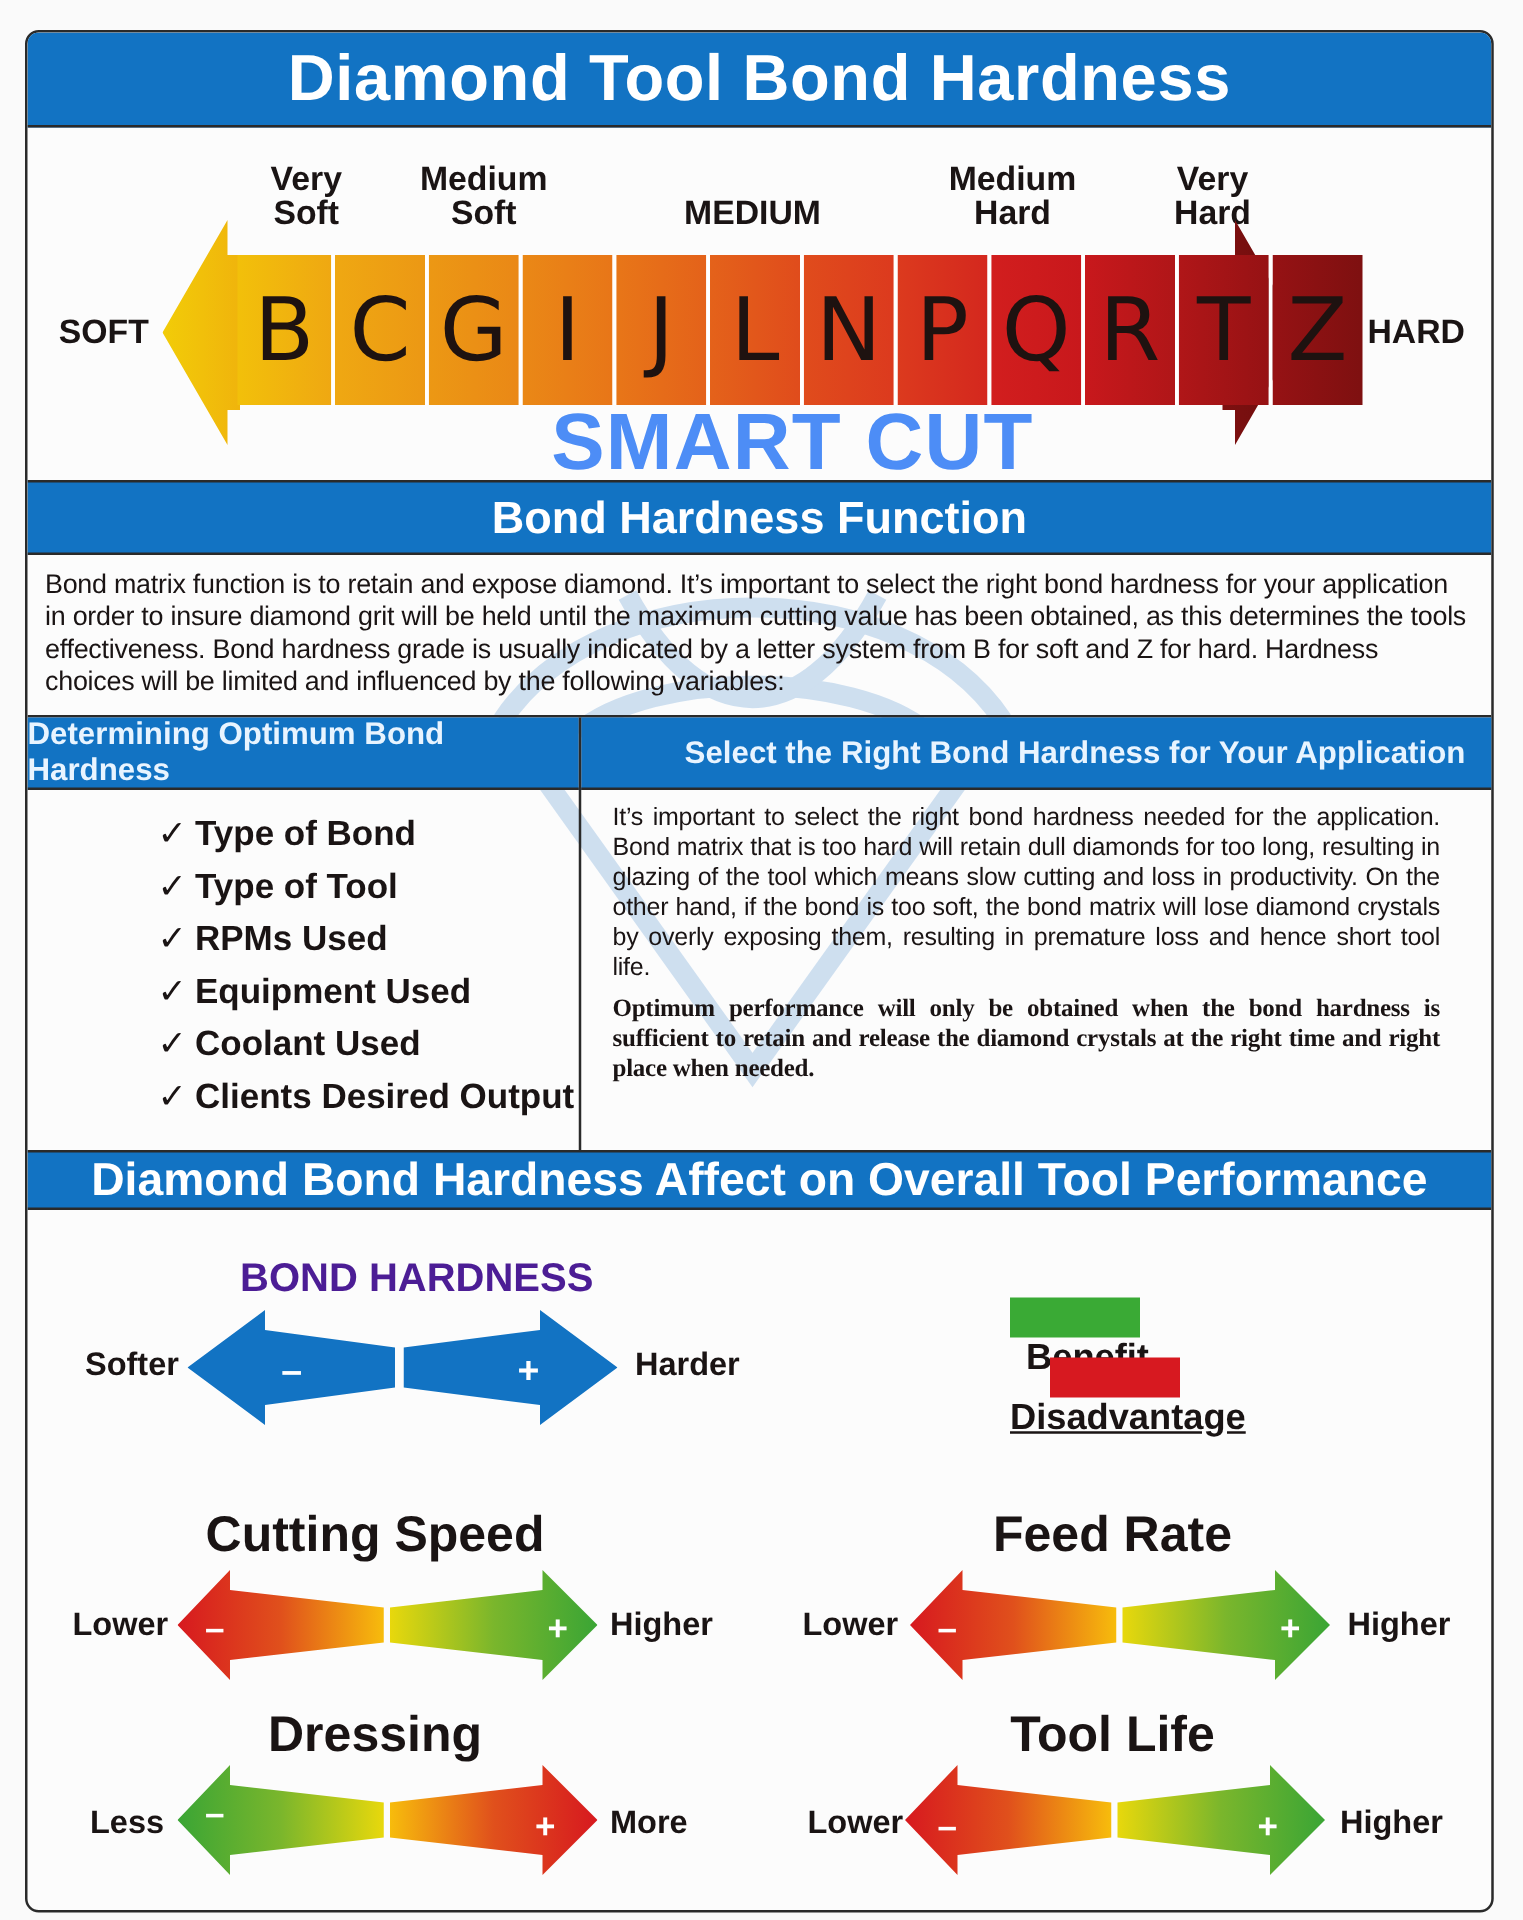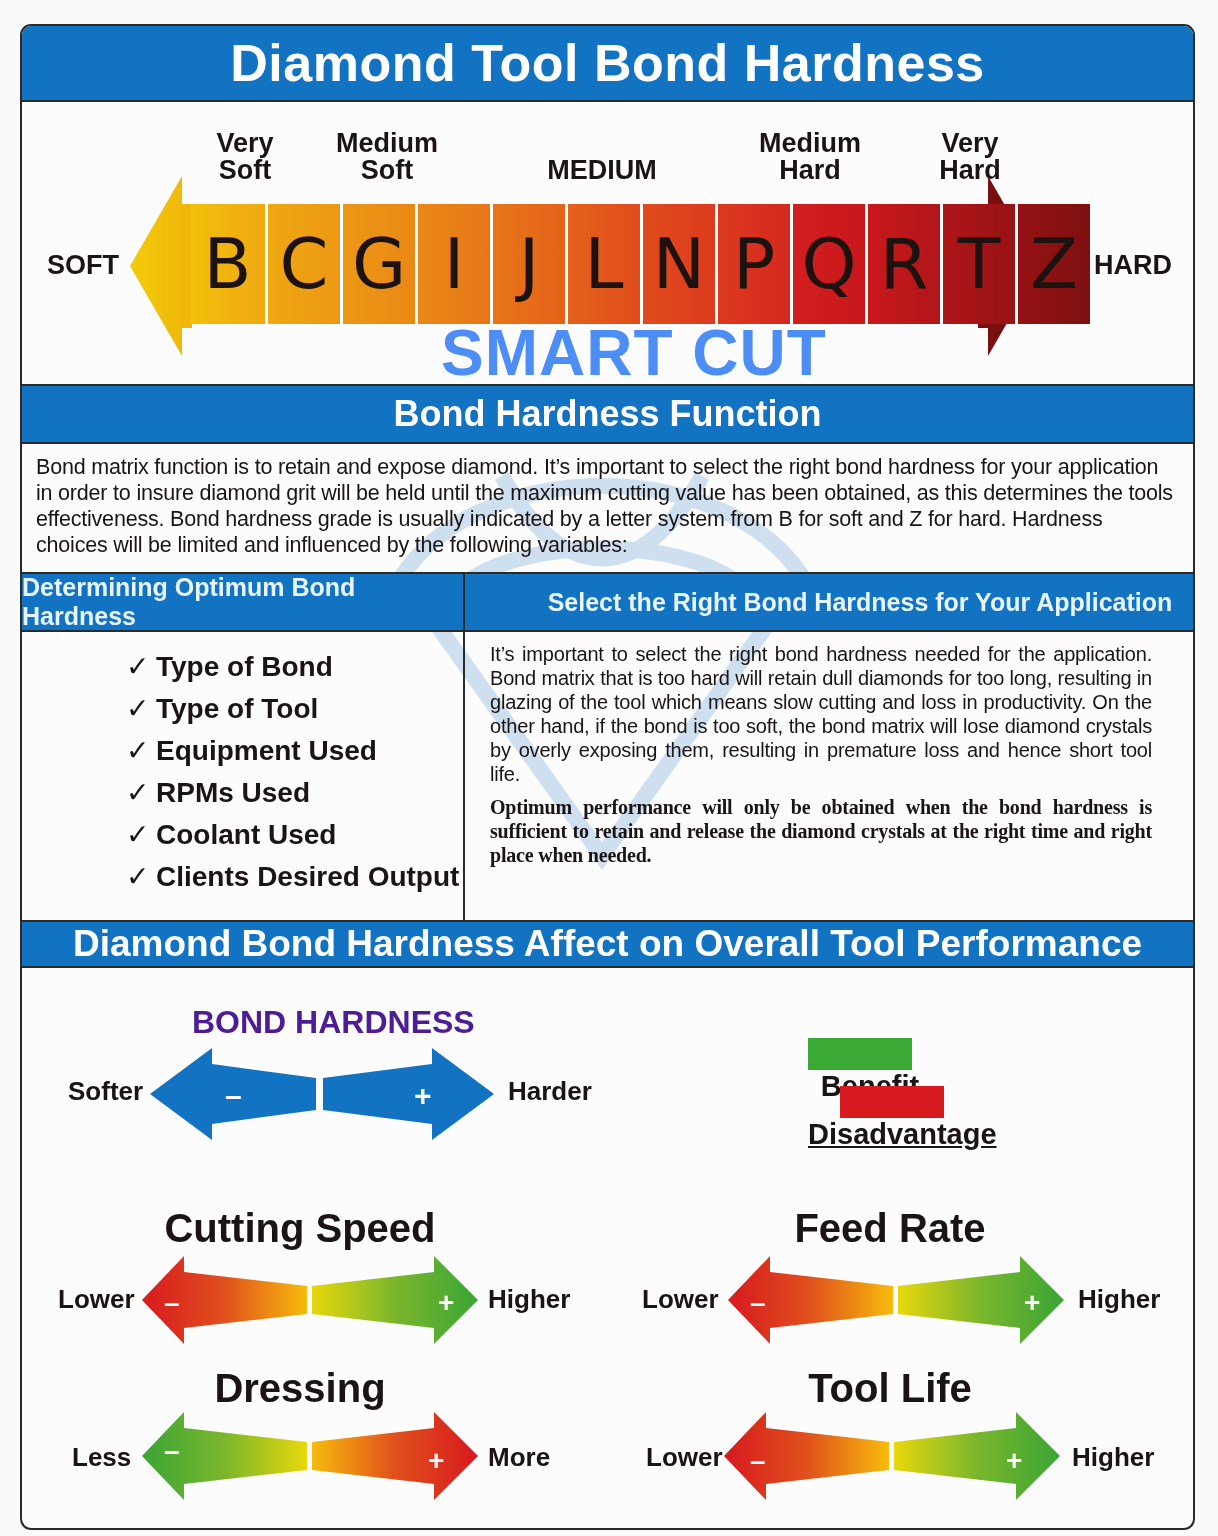--- a/index.html
+++ b/index.html
@@ -172,22 +172,22 @@
       <span>Determining Optimum Bond Hardness</span>
     </div>
     <div class="col-head" style="left:443px; width:790px;">
       <span>Select the Right Bond Hardness for Your Application</span>
     </div>
     <div class="col-divider"></div>
 
     <ul class="checklist">
       <li><span class="chk">✓</span><span>Type of Bond</span></li>
       <li><span class="chk">✓</span><span>Type of Tool</span></li>
+      <li><span class="chk">✓</span><span>RPMs Used</span></li>
       <li><span class="chk">✓</span><span>Equipment Used</span></li>
-      <li><span class="chk">✓</span><span>RPMs Used</span></li>
       <li><span class="chk">✓</span><span>Coolant Used</span></li>
       <li><span class="chk">✓</span><span>Clients Desired Output</span></li>
     </ul>
 
     <div class="right-text">
       <p>It’s important to select the right bond hardness needed for the application. Bond matrix that is too hard will retain dull diamonds for too long, resulting in glazing of the tool which means slow cutting and loss in productivity. On the other hand, if the bond is too soft, the bond matrix will lose diamond crystals by overly exposing them, resulting in premature loss and hence short tool life.</p>
       <p class="bold">Optimum performance will only be obtained when the bond hardness is sufficient to retain and release the diamond crystals at the right time and right place when needed.</p>
     </div>
   </div>
 

